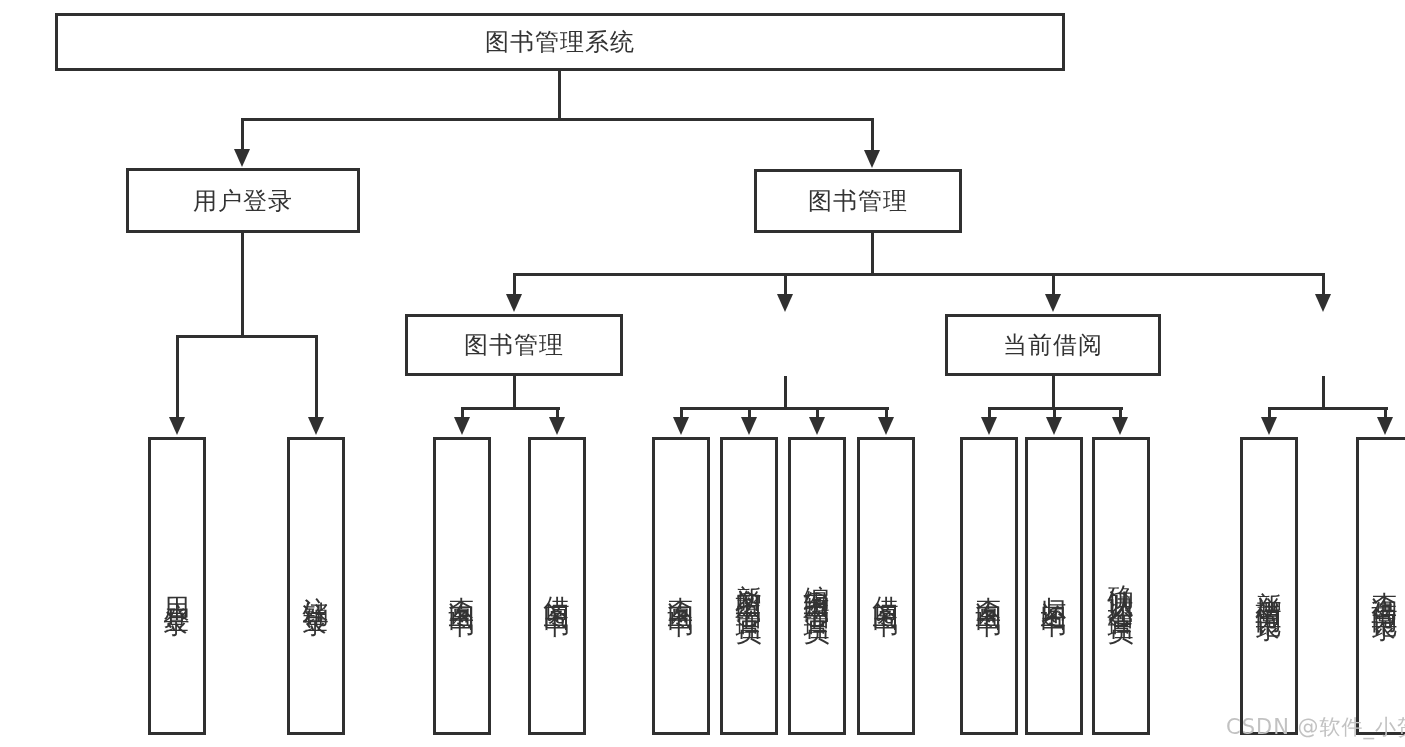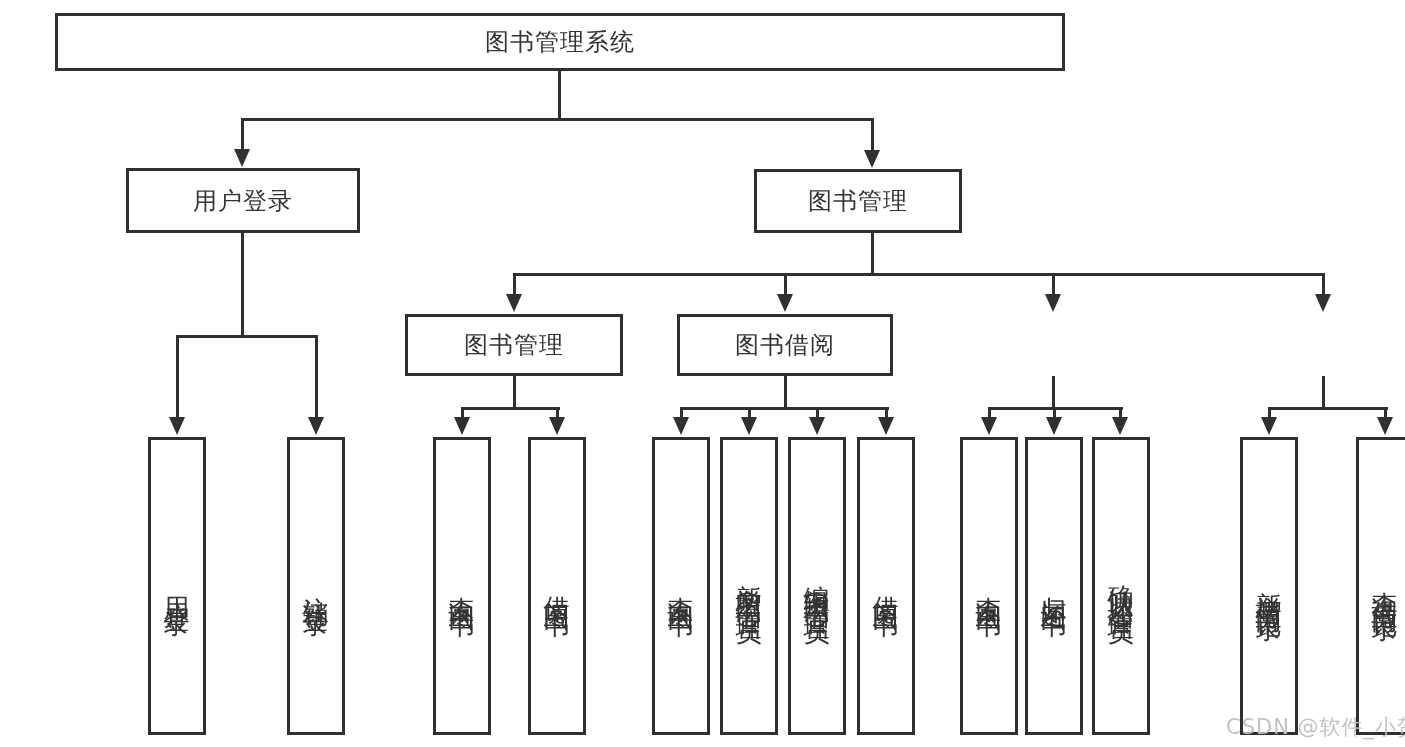--- a/index.html
+++ b/index.html
@@ -65,22 +65,22 @@
   <div class="box box-h" style="left:83px;top:168px;width:234px;height:65px;">
     <span>用户登录</span>
   </div>
   <div class="box box-h" style="left:711px;top:169px;width:208px;height:64px;">
     <span>图书管理</span>
   </div>
 
   <div class="box box-h" style="left:362px;top:314px;width:218px;height:62px;">
     <span>图书管理</span>
   </div>
-  <div class="box box-h" style="left:634px;top:314px;width:216px;height:62px;">
-    <span>图书借阅</span>
+  <div class="box box-h" style="left:902px;top:314px;width:216px;height:62px;">
+    <span>当前借阅</span>
   </div>
 
   <div class="box box-v" style="left:105px;top:437px;width:58px;height:298px;">
     <span>用户登录</span>
   </div>
   <div class="box box-v" style="left:244px;top:437px;width:58px;height:298px;">
     <span>注销登录</span>
   </div>
 
   <div class="box box-v" style="left:390px;top:437px;width:58px;height:298px;">

